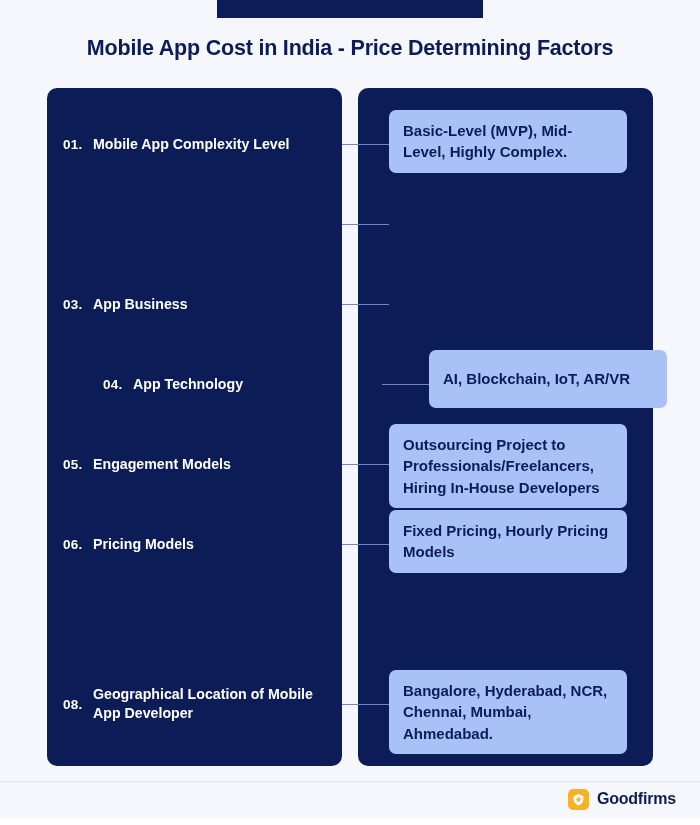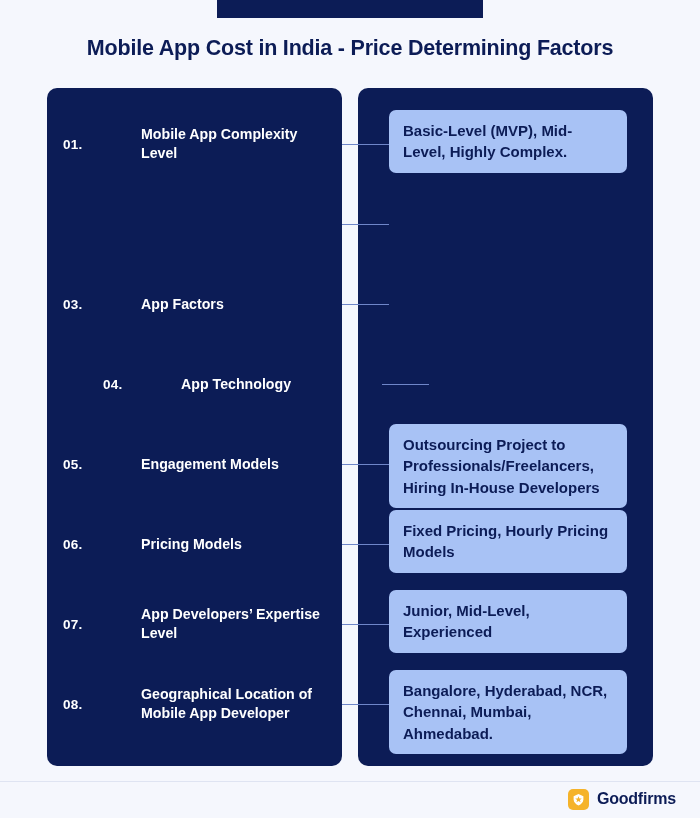--- a/index.html
+++ b/index.html
@@ -73,21 +73,20 @@
   .left-cell {
     position: absolute;
     left: 0;
     top: 0;
     width: 295px;
     height: 80px;
     display: flex;
     align-items: center;
     padding: 0 18px 0 16px;
     box-sizing: border-box;
-    gap: 48px;
   }
   .num {
     color: #ffffff;
     font-size: 13.5px;
     font-weight: bold;
     width: 30px;
     flex: 0 0 30px;
     letter-spacing: 0.2px;
   }
   .label {
@@ -189,31 +188,34 @@
       </div>
     </div>
 
     <div class="row" style="top:96px;">
       <div class="connector"></div>
     </div>
 
     <div class="row" style="top:176px;">
       <div class="left-cell">
         <span class="num">03.</span>
-        <span class="label">App Factors</span>
+        <span class="label">App Business</span>
       </div>
       <div class="connector"></div>
     </div>
 
     <div class="row" style="top:256px;margin-left:40px;">
       <div class="left-cell">
         <span class="num">04.</span>
         <span class="label">App Technology</span>
       </div>
       <div class="connector"></div>
+      <div class="bubble">
+        <span class="bubble-text">AI, Blockchain, IoT, AR/VR</span>
+      </div>
     </div>
 
     <div class="row" style="top:336px;">
       <div class="left-cell">
         <span class="num">05.</span>
         <span class="label">Engagement Models</span>
       </div>
       <div class="connector"></div>
       <div class="bubble" style="top:0px;min-height:70px;">
         <span class="bubble-text">Outsourcing Project to Professionals/Freelancers, Hiring In-House Developers</span>
@@ -224,30 +226,20 @@
       <div class="left-cell">
         <span class="num">06.</span>
         <span class="label">Pricing Models</span>
       </div>
       <div class="connector"></div>
       <div class="bubble">
         <span class="bubble-text">Fixed Pricing, Hourly Pricing Models</span>
       </div>
     </div>
 
-    <div class="row" style="top:496px;">
-      <div class="left-cell">
-        <span class="num">07.</span>
-        <span class="label">App Developers’ Expertise Level</span>
-      </div>
-      <div class="connector"></div>
-      <div class="bubble">
-        <span class="bubble-text">Junior, Mid-Level, Experienced</span>
-      </div>
-    </div>
 
     <div class="row" style="top:576px;">
       <div class="left-cell">
         <span class="num">08.</span>
         <span class="label">Geographical Location of Mobile App Developer</span>
       </div>
       <div class="connector"></div>
       <div class="bubble">
         <span class="bubble-text">Bangalore, Hyderabad, NCR, Chennai, Mumbai, Ahmedabad.</span>
       </div>

